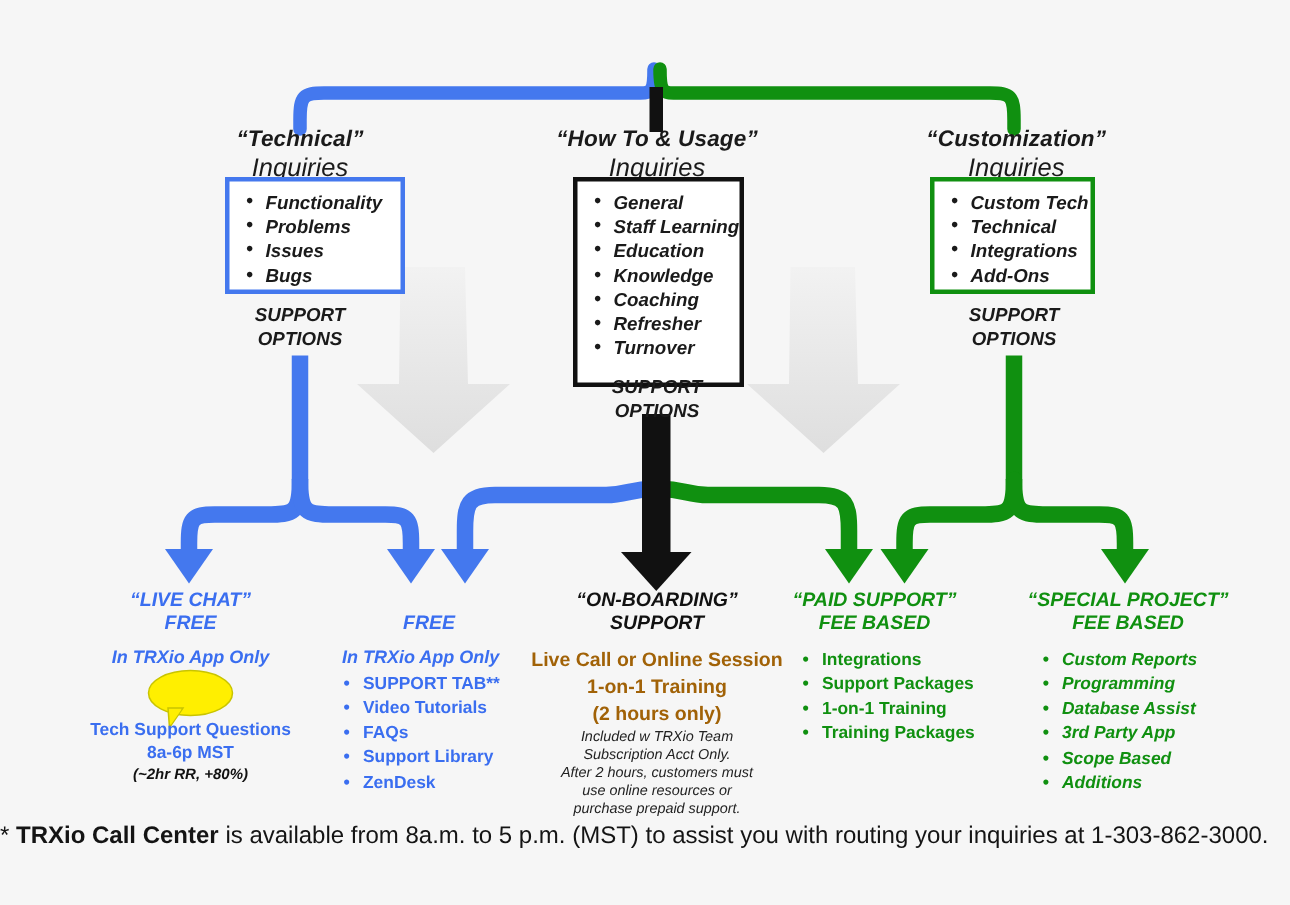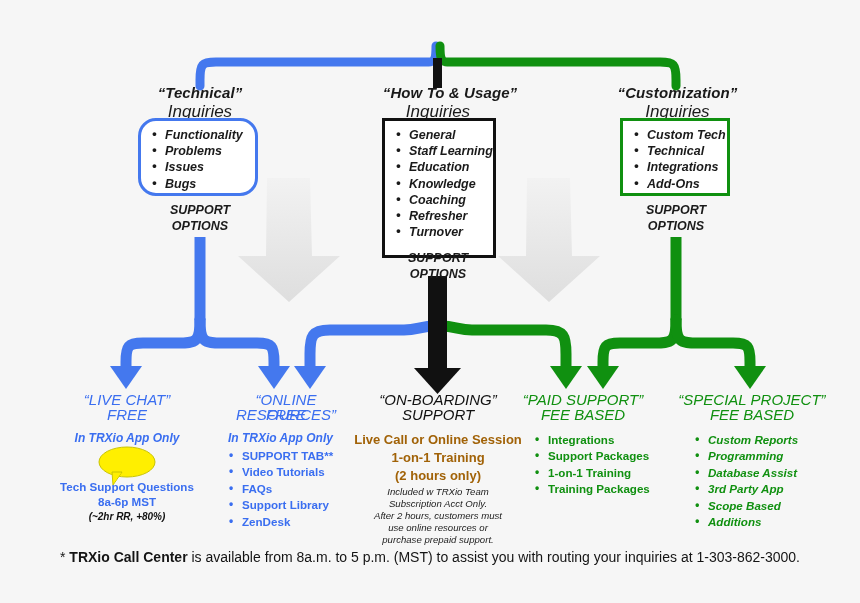--- a/index.html
+++ b/index.html
@@ -45,21 +45,21 @@
 
   .sup-opt{
     position:absolute;text-align:center;
     font-style:italic;font-weight:bold;font-size:12.5px;
     line-height:15.5px;
   }
 
   
   .opt-title{
     position:absolute;text-align:center;
-    font-weight:normal;font-style:italic;font-size:15px;
+    font-weight:bold;font-style:italic;font-size:13px;
     line-height:15px;
   }
   .opt-title.blue{color:#3a6ef0;}
   .opt-title.green{color:#109010;}
   .opt-title.black{color:#111;}
 
   .opt-sub{
     position:absolute;text-align:center;
     font-weight:bold;font-style:italic;font-size:12px;
     color:#3a6ef0;
@@ -89,21 +89,21 @@
     font-weight:bold;font-size:11.6px;line-height:15px;white-space:nowrap;
   }
   .lc-fine{
     position:absolute;text-align:center;color:#111;
     font-style:italic;font-weight:bold;font-size:10px;
   }
 
   
   .footer{
     position:absolute;left:0;right:0;top:549px;
-    text-align:center;font-size:14px;color:#141414;
+    text-align:left;font-size:16px;color:#141414;
   }
   .footer b{font-weight:bold;}
 </style>
 </head>
 <body>
 
 <div id="stage">
 
   <svg id="wires" viewBox="0 0 860 603">
     <defs>
@@ -168,34 +168,34 @@
 
     <g>
       <ellipse cx="127" cy="462" rx="28" ry="15" fill="#ffef00" stroke="#c9c400" stroke-width="1"></ellipse>
       <polygon points="112,472 122,472 113,485" fill="#ffef00" stroke="#c9c400" stroke-width="1"></polygon>
       <polygon points="113,473 121,473 114,483" fill="#ffef00"></polygon>
     </g>
   </svg>
 
   <div class="col-title" style="left:120px;top:84px;width:160px;">“Technical”</div>
   <div class="col-sub" style="left:120px;top:102px;width:160px;">Inquiries</div>
-  <div class="inq-box box-blue" style="left:138px;top:118px;width:120px;height:78px;border-radius:18px;">
+  <div class="inq-box box-blue" style="left:150px;top:118px;width:120px;height:78px;">
     <ul>
       <li>Functionality</li>
       <li>Problems</li>
       <li>Issues</li>
       <li>Bugs</li>
     </ul>
   </div>
   <div class="sup-opt" style="left:140px;top:203px;width:120px;">
     <div>SUPPORT</div>
     <div>OPTIONS</div>
   </div>
 
-  <div class="col-title" style="left:360px;top:84px;width:180px;">“How To &amp; Usage”</div>
+  <div class="col-title" style="left:348px;top:84px;width:180px;">“How To &amp; Usage”</div>
   <div class="col-sub" style="left:348px;top:102px;width:180px;">Inquiries</div>
   <div class="inq-box box-black" style="left:382px;top:118px;width:114px;height:140px;">
     <ul>
       <li>General</li>
       <li>Staff Learning</li>
       <li>Education</li>
       <li>Knowledge</li>
       <li>Coaching</li>
       <li>Refresher</li>
       <li>Turnover</li>
@@ -221,21 +221,20 @@
     <div>OPTIONS</div>
   </div>
 
   <div class="opt-title blue" style="left:52px;top:392px;width:150px;">“LIVE CHAT”</div>
   <div class="opt-title blue" style="left:52px;top:407px;width:150px;">FREE</div>
   <div class="opt-sub" style="left:52px;top:431px;width:150px;">In TRXio App Only</div>
   <div class="lc-note" style="left:47px;top:479px;width:160px;">Tech Support Questions</div>
   <div class="lc-note" style="left:47px;top:494px;width:160px;">8a-6p MST</div>
   <div class="lc-fine" style="left:47px;top:511px;width:160px;">(~2hr RR, +80%)</div>
 
-  <div class="opt-title blue" style="left:206px;top:392px;width:160px;">“ONLINE RESOURCES”</div>
   <div class="opt-title blue" style="left:206px;top:407px;width:160px;">FREE</div>
   <div class="opt-sub" style="left:200px;top:431px;width:160px;text-align:left;padding-left:28px;">In TRXio App Only</div>
   <div class="opt-list" style="left:228px;top:448px;width:150px;">
     <div class="row blue-txt">SUPPORT TAB**</div>
     <div class="row blue-txt">Video Tutorials</div>
     <div class="row blue-txt">FAQs</div>
     <div class="row blue-txt">Support Library</div>
     <div class="row blue-txt">ZenDesk</div>
   </div>
 

